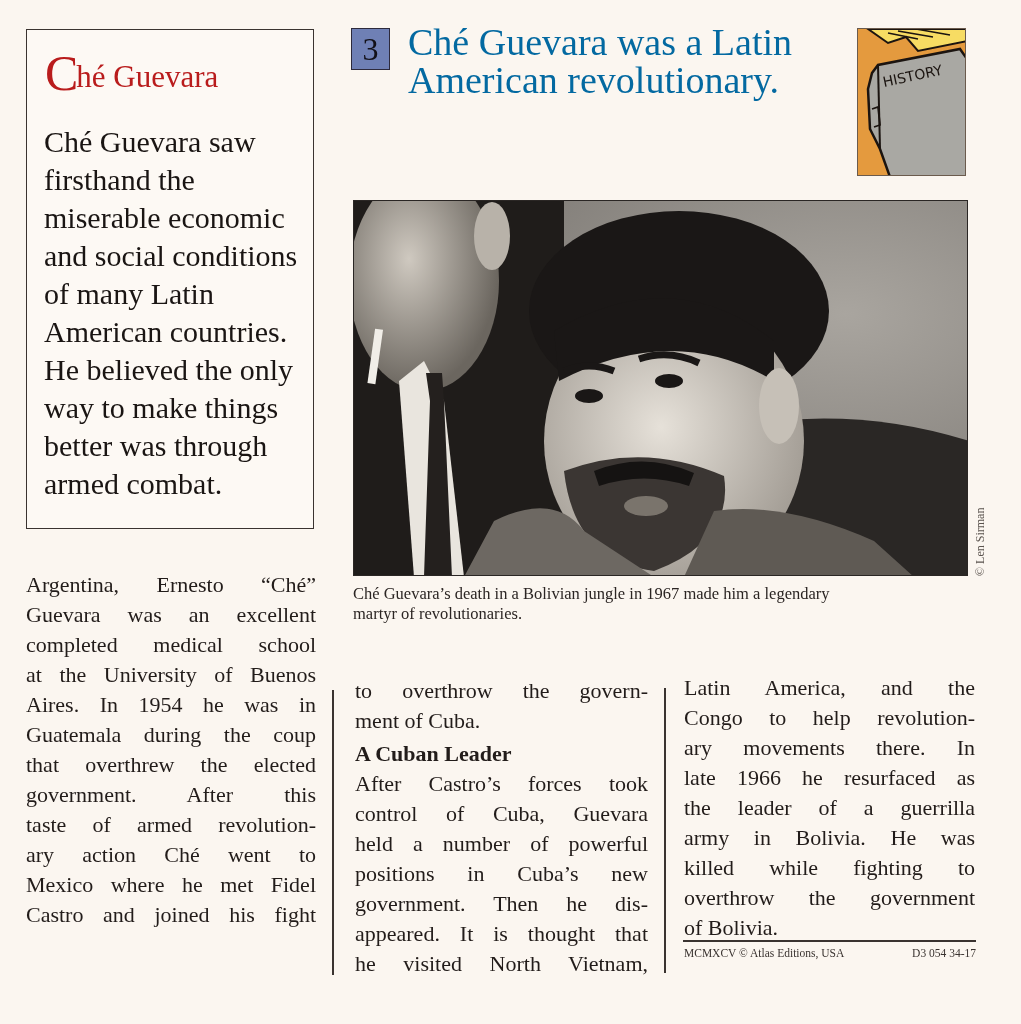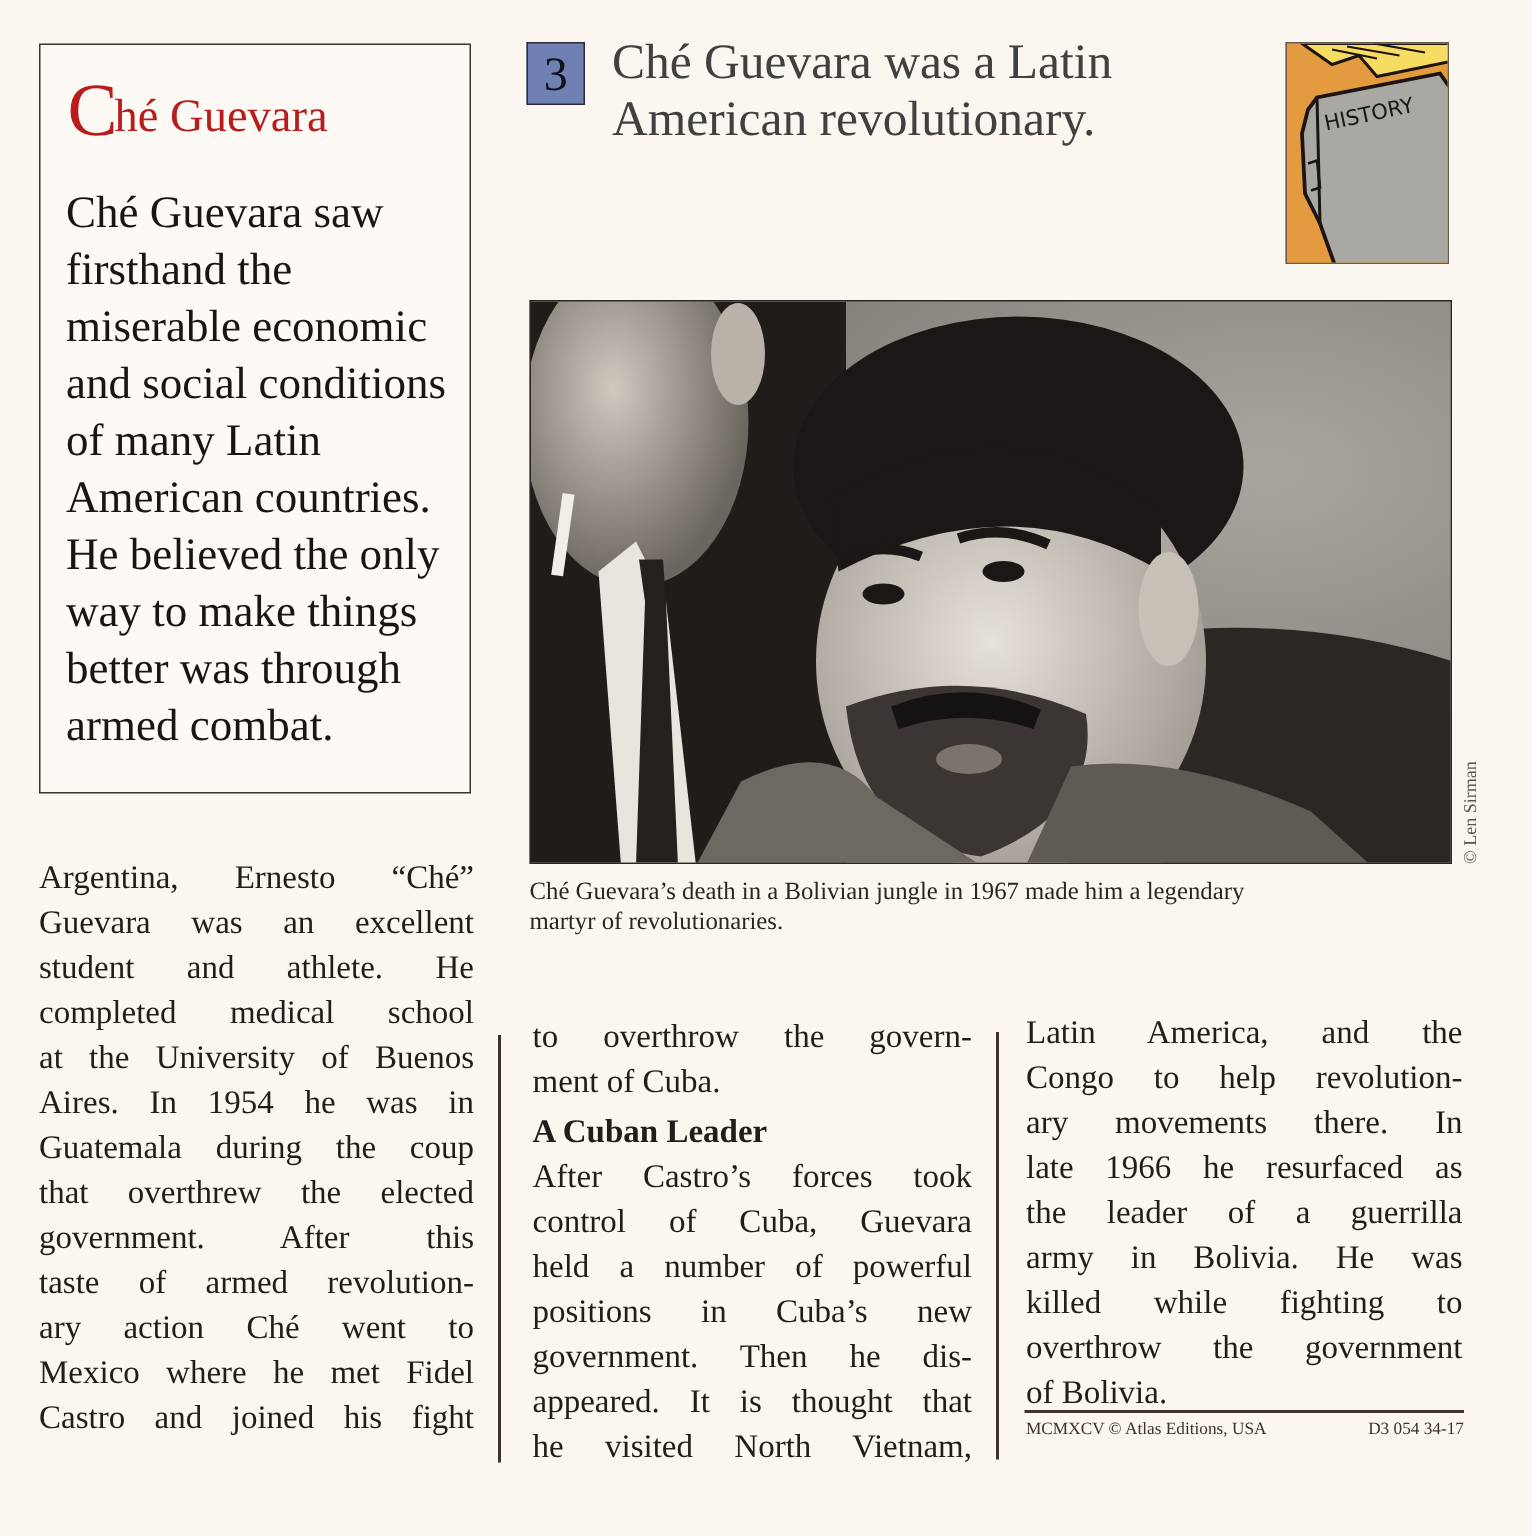--- a/index.html
+++ b/index.html
@@ -30,21 +30,21 @@
   .card-body span { display: block; white-space: nowrap; }
 
   
   .badge {
     left: 351px; top: 28px; width: 39px; height: 42px;
     background: #6f80b5; border: 1.5px solid #2d2a3c; box-sizing: border-box;
     font-size: 32px; line-height: 40px; text-align: center; color: #121018;
   }
   .heading {
     left: 408px; top: 23px; width: 420px;
-    font-size: 33px; line-height: 38px; color: #404040;
+    font-size: 38px; line-height: 38px; color: #0369a1;
   }
   .heading span { display: block; white-space: nowrap; }
 
   
   .history-icon {
     left: 857px; top: 28px; width: 109px; height: 148px;
     border: 1px solid #6b5b4d; box-sizing: border-box; overflow: hidden;
     background: #e49a3e;
   }
 
@@ -168,21 +168,20 @@
 </div>
 <div class="abs credit">© Len Sirman</div>
 <div class="abs caption">
   <span>Ché Guevara’s death in a Bolivian jungle in 1967 made him a legendary</span>
   <span>martyr of revolutionaries.</span>
 </div>
 
 <div class="abs col col1">
   <span class="ln">Argentina, Ernesto “Ché”</span>
   <span class="ln">Guevara was an excellent</span>
-  <span class="ln">student and athlete. He</span>
   <span class="ln">completed medical school</span>
   <span class="ln">at the University of Buenos</span>
   <span class="ln">Aires. In 1954 he was in</span>
   <span class="ln">Guatemala during the coup</span>
   <span class="ln">that overthrew the elected</span>
   <span class="ln">government. After this</span>
   <span class="ln">taste of armed revolution-</span>
   <span class="ln">ary action Ché went to</span>
   <span class="ln">Mexico where he met Fidel</span>
   <span class="ln">Castro and joined his fight</span>

